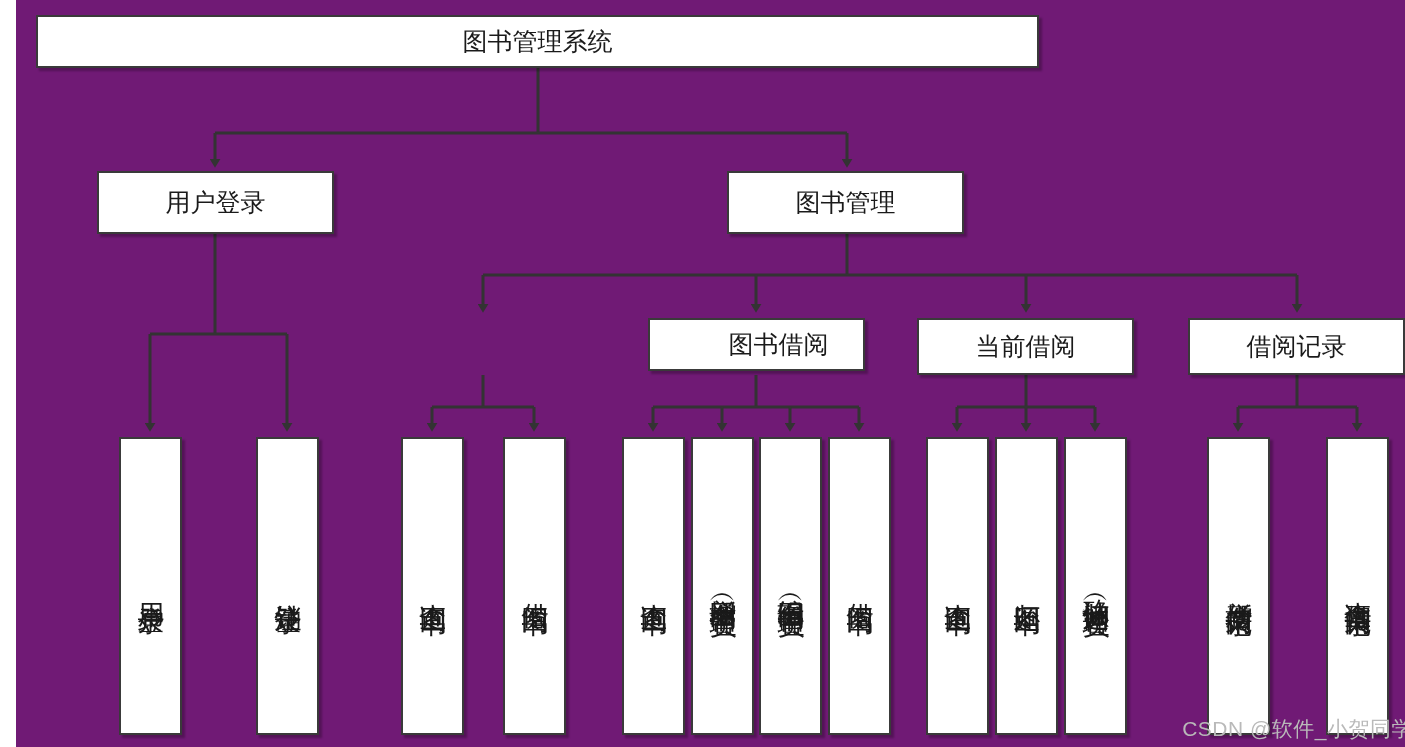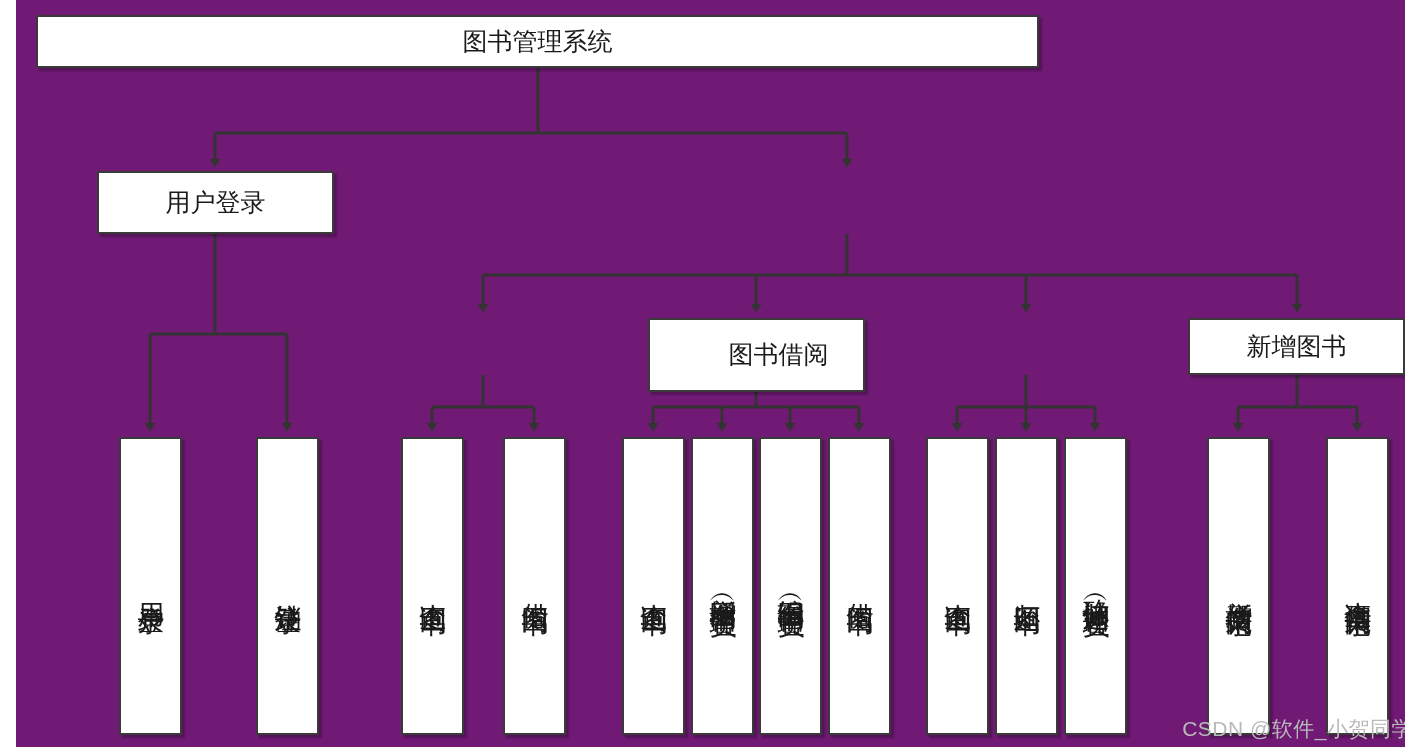--- a/index.html
+++ b/index.html
@@ -131,26 +131,32 @@
     </g>
   </svg>
 
   <div class="node root h" style="left:20px; top:15px; width:1003px; height:53px;">
     <span class="label">图书管理系统</span>
   </div>
 
   <div class="node h" style="left:81px; top:171px; width:237px; height:63px;">
     <span class="label">用户登录</span>
   </div>
-
-  <div class="node h" style="left:632px; top:318px; width:217px; height:74px;padding-left:44px;">
+  <div class="node h" style="left:711px; top:171px; width:237px; height:63px;">
+    <span class="label">图书管理</span>
+  </div>
+
+  <div class="node h" style="left:632px; top:318px; width:217px; height:53px;padding-left:44px;">
     <span class="label">图书借阅</span>
   </div>
+  <div class="node h" style="left:901px; top:318px; width:217px; height:57px;">
+    <span class="label">当前借阅</span>
+  </div>
   <div class="node h" style="left:1172px; top:318px; width:217px; height:57px;">
-    <span class="label">新增图书</span>
+    <span class="label">借阅记录</span>
   </div>
 
   <div class="node v" style="left:103px; top:437px; width:63px; height:298px;">
     <span class="label">用户登录</span>
   </div>
   <div class="node v" style="left:240px; top:437px; width:63px; height:298px;">
     <span class="label">注销登录</span>
   </div>
 
   <div class="node v" style="left:385px; top:437px; width:63px; height:298px;">

